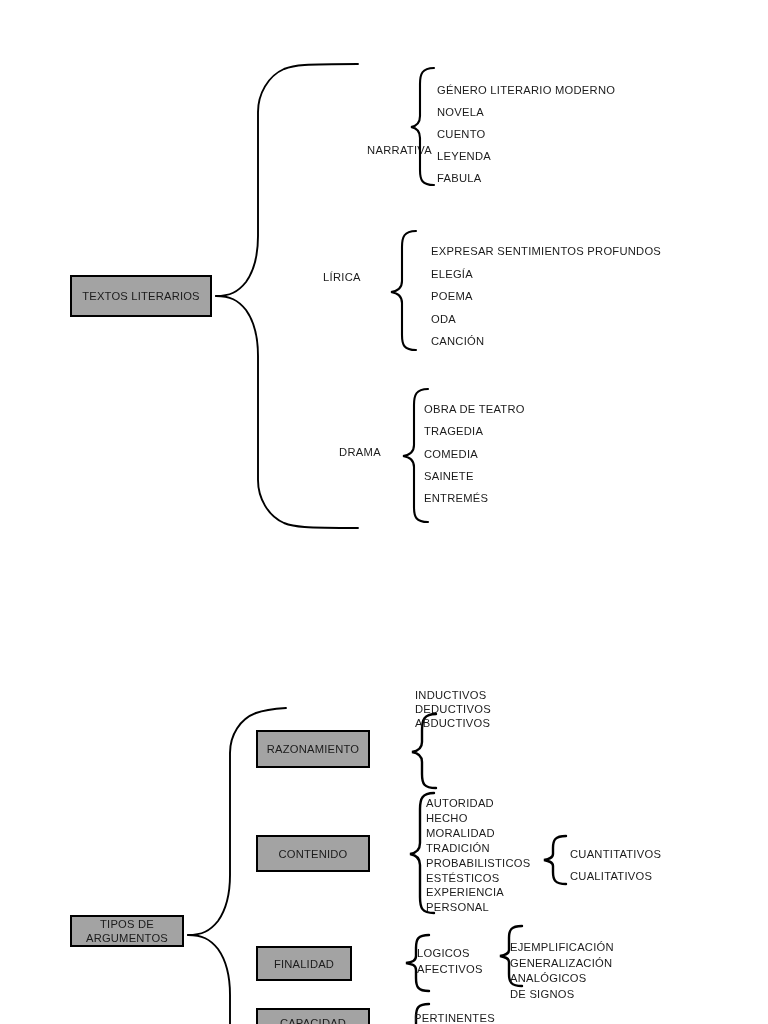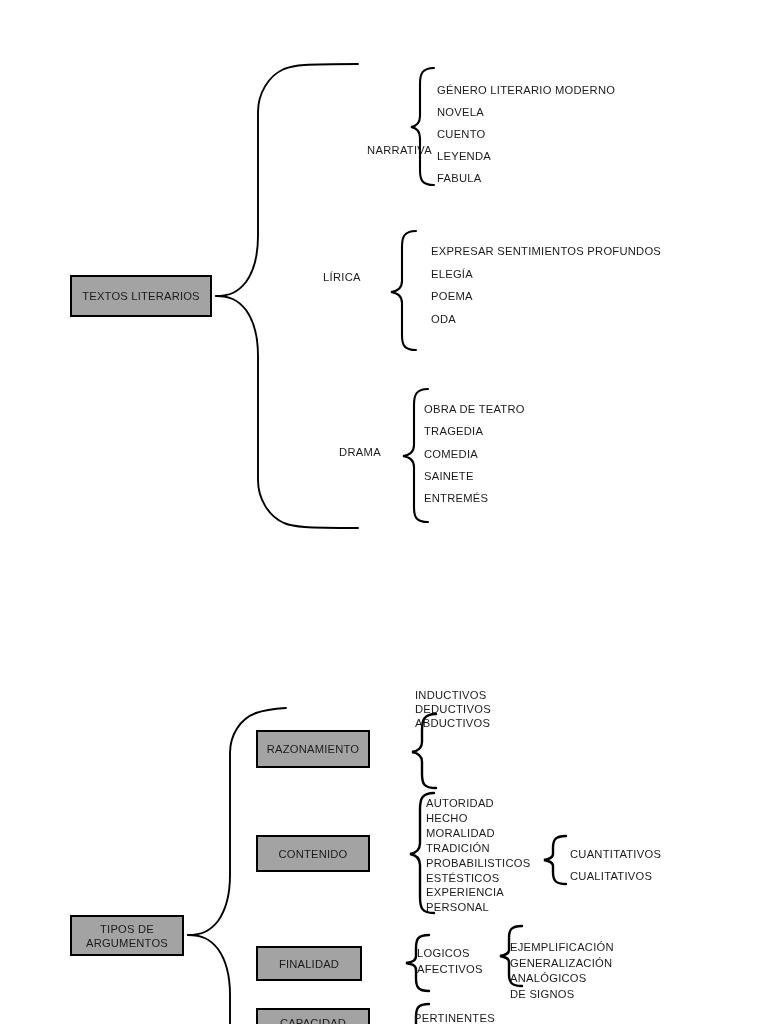--- a/index.html
+++ b/index.html
@@ -102,20 +102,21 @@
     <svg class="brace-svg" style="left:388px; top:229px; width:30px; height:123px;" viewBox="0 0 30 123">
       <path d="M 28 2 C 16 2 14 8 14 18 L 14 52 C 14 59 10 62 3 63
                C 10 64 14 67 14 74 L 14 106 C 14 116 16 121 28 121" stroke-width="2.1" stroke-linecap="round"></path>
     </svg>
 
     <div class="leaf-list" style="left:431px; top:240px; line-height:22.5px;">
       <span class="leaf-item">EXPRESAR SENTIMIENTOS PROFUNDOS</span>
       <span class="leaf-item">ELEGÍA</span>
       <span class="leaf-item">POEMA</span>
       <span class="leaf-item">ODA</span>
+      <span class="leaf-item">CANCIÓN</span>
     </div>
 
     <div class="branch-label" style="left:331px; top:446px;padding-left:8px;">DRAMA</div>
 
     <svg class="brace-svg" style="left:400px; top:387px; width:30px; height:138px;" viewBox="0 0 30 138">
       <path d="M 28 2 C 16 2 14 8 14 18 L 14 58 C 14 65 10 68 3 69
                C 10 70 14 73 14 80 L 14 120 C 14 130 16 135 28 135" stroke-width="2.1" stroke-linecap="round"></path>
     </svg>
 
     <div class="leaf-list" style="left:424px; top:398px; line-height:22.3px;">
@@ -123,21 +124,21 @@
       <span class="leaf-item">TRAGEDIA</span>
       <span class="leaf-item">COMEDIA</span>
       <span class="leaf-item">SAINETE</span>
       <span class="leaf-item">ENTREMÉS</span>
     </div>
 
   </div>
 
   <div>
 
-    <div class="node-box" style="left:70px; top:915px; width:114px; height:41px;">TIPOS DE
+    <div class="node-box" style="left:70px; top:915px; width:114px; height:32px;">TIPOS DE
 ARGUMENTOS</div>
 
     <svg class="brace-svg" style="left:184px; top:705px; width:110px; height:320px;" viewBox="0 0 110 320">
       <path d="M 4 230 C 18 230 26 226 34 216 C 44 202 46 186 46 170
                L 46 48 C 46 30 56 14 72 8 C 80 5 88 4 102 3" stroke-width="1.9" stroke-linecap="round"></path>
       <path d="M 4 230 C 18 230 26 234 34 244 C 44 258 46 274 46 290
                L 46 320" stroke-width="1.9" stroke-linecap="round"></path>
     </svg>
 
     <div class="node-box" style="left:256px; top:730px; width:114px; height:38px;">RAZONAMIENTO</div>
@@ -174,21 +175,21 @@
     <svg class="brace-svg" style="left:542px; top:834px; width:26px; height:52px;" viewBox="0 0 26 52">
       <path d="M 24 2 C 13 2 11 6 11 14 L 11 20 C 11 24 7 25 2 26
                C 7 27 11 28 11 32 L 11 38 C 11 46 13 50 24 50" stroke-width="2.4" stroke-linecap="round"></path>
     </svg>
 
     <div class="leaf-list" style="left:570px; top:843px; line-height:22px;">
       <span class="leaf-item">CUANTITATIVOS</span>
       <span class="leaf-item">CUALITATIVOS</span>
     </div>
 
-    <div class="node-box" style="left:256px; top:946px; width:106px; height:35px;">FINALIDAD</div>
+    <div class="node-box" style="left:256px; top:946px; width:96px; height:35px;">FINALIDAD</div>
 
     <svg class="brace-svg" style="left:404px; top:933px; width:28px; height:60px;" viewBox="0 0 28 60">
       <path d="M 25 2 C 14 2 12 6 12 15 L 12 23 C 12 28 8 29 2 30
                C 8 31 12 32 12 37 L 12 45 C 12 54 14 58 25 58" stroke-width="2.4" stroke-linecap="round"></path>
     </svg>
 
     <div class="leaf-list" style="left:417px; top:945px; line-height:16px;">
       <span class="leaf-item">LOGICOS</span>
       <span class="leaf-item">AFECTIVOS</span>
     </div>

